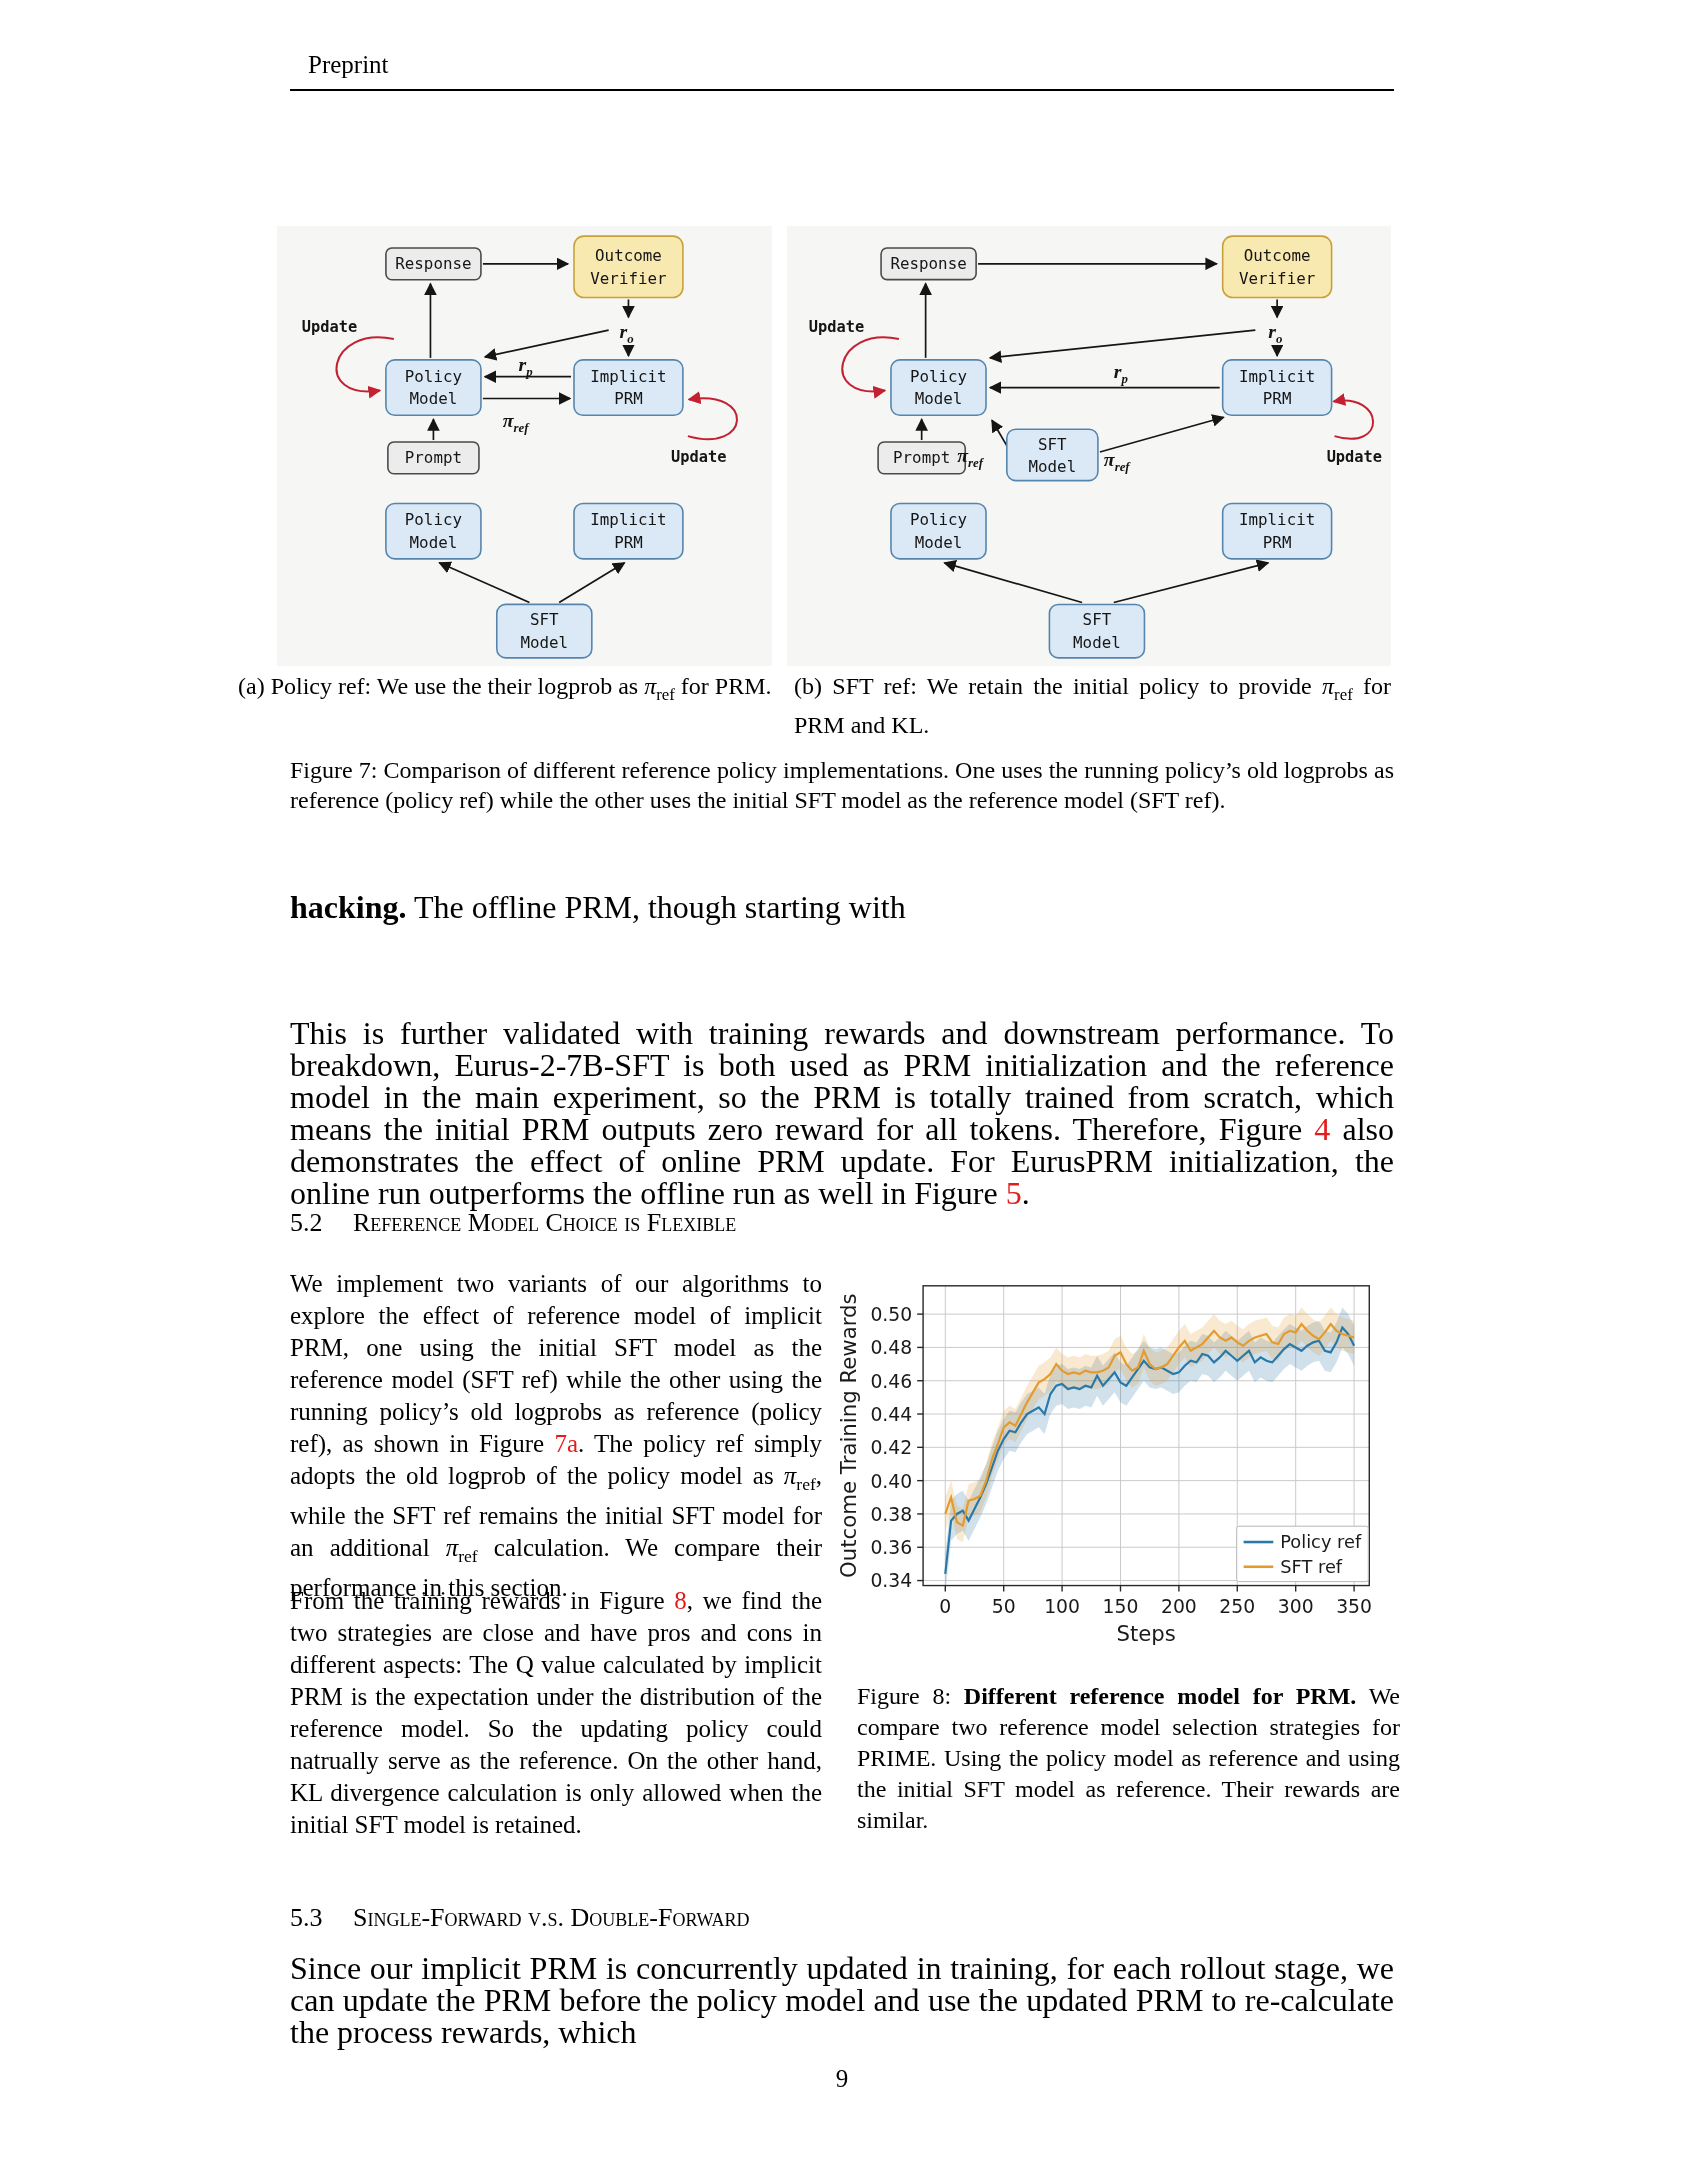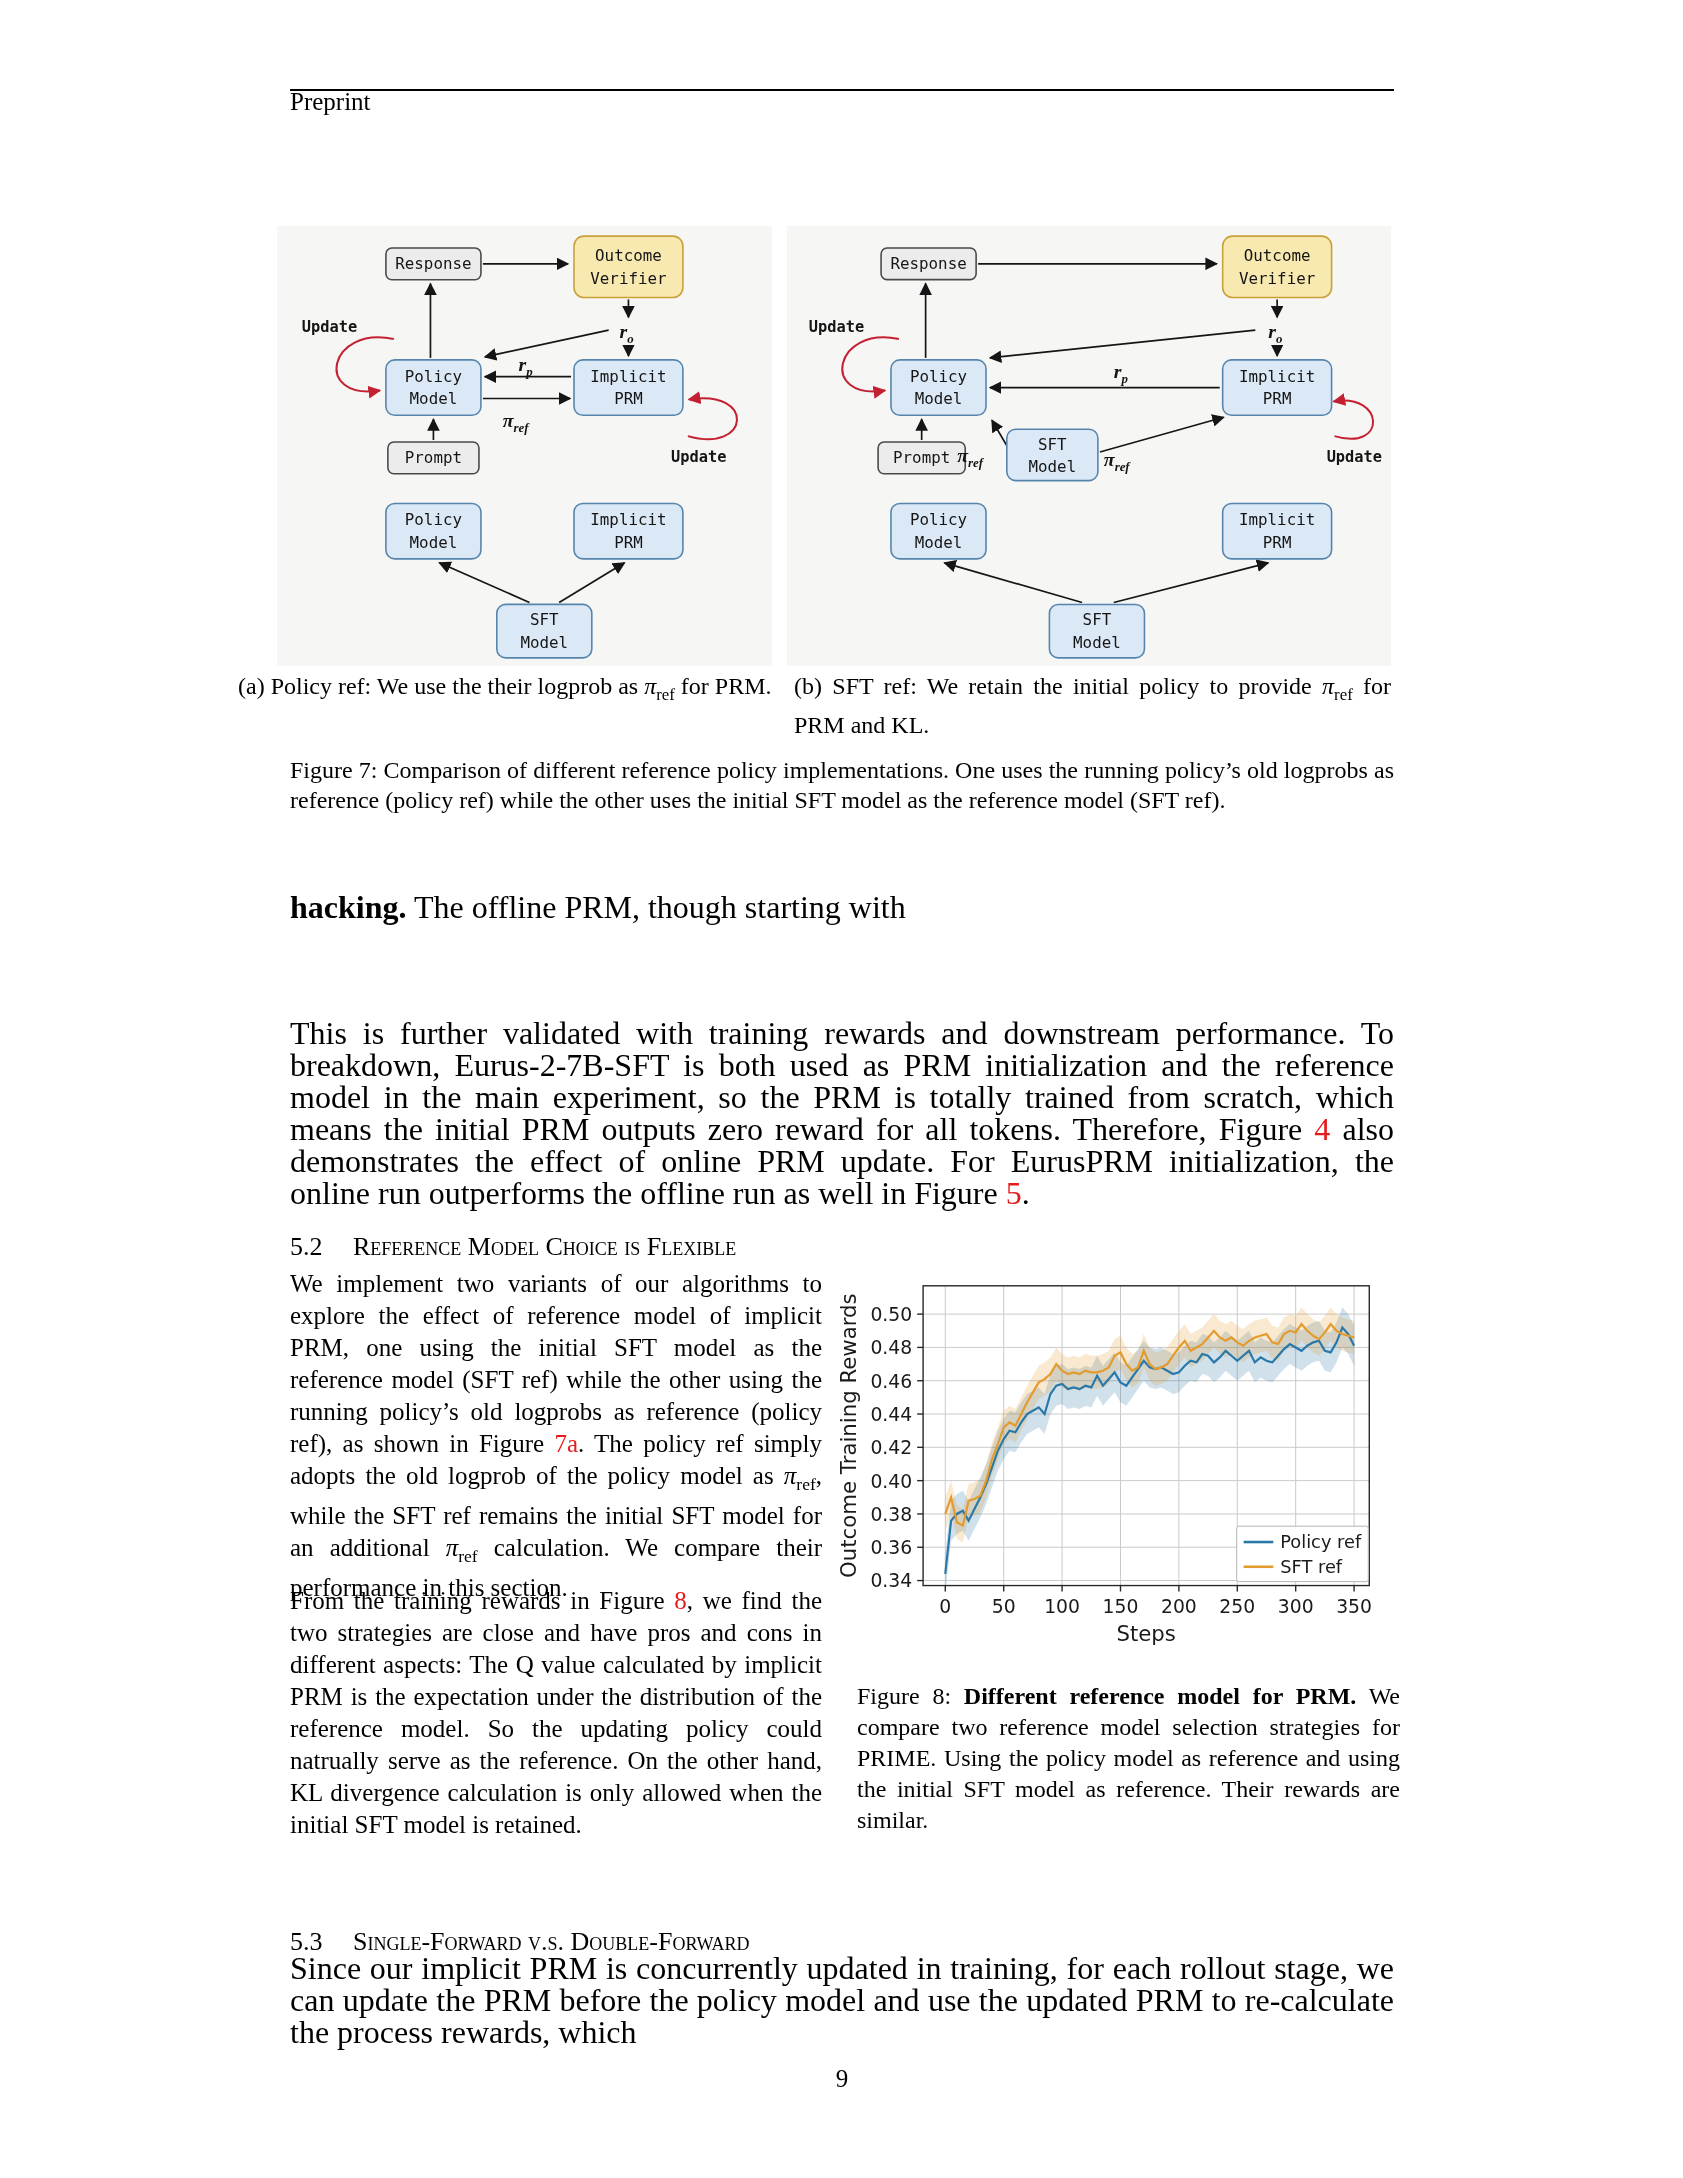--- a/index.html
+++ b/index.html
@@ -7,21 +7,21 @@
           font-family:"Liberation Serif", serif; color:#000; margin:0 auto; overflow:hidden; }
   .abs { position:absolute; }
   .rule { background:#000; height:2px; }
   .hdr { font-size:25px; }
   .para { font-size:32px; line-height:32px; text-align:justify; }
   .colpara { font-size:25px; line-height:32px; text-align:justify; }
   .cap { font-size:24px; line-height:30px; text-align:justify; }
   .fig7cap { font-size:24px; line-height:30px; text-align:justify; }
   .fig8cap { font-size:24px; line-height:31px; text-align:justify; }
   .heading { font-size:26px; white-space:nowrap; }
-  .heading .num { display:inline-block; min-width:63px;margin-top:24px; }
+  .heading .num { display:inline-block; min-width:63px; }
   .sc { font-variant:small-caps;margin-top:12px; }
   .ref { color:var(--ref_red); text-decoration:none; cursor:pointer; }
   sub { font-size:70%; }
   .pi { font-style:italic; }
   .pageno { font-size:25px; text-align:center; }
   .panel { background:var(--panel_bg); }
 
   
   .box rect { stroke-width:1.6; }
   .box.blue rect { fill:var(--box_blue_fill); stroke:var(--box_blue_border); }
@@ -39,21 +39,21 @@
   
   .tick { font:19px "DejaVu Sans", sans-serif; fill:#1a1a1a; }
   .axlbl { font:21.5px "DejaVu Sans", sans-serif; fill:#1a1a1a; }
   .leg { font:18px "DejaVu Sans", sans-serif; fill:#1a1a1a; }
 </style>
 </head>
 <body>
 
 <div class="page">
 
-  <div class="abs hdr" style="left:290px; top:51px;margin-top:37px;">Preprint</div>
+  <div class="abs hdr" style="left:308px; top:51px;">Preprint</div>
   <div class="abs rule" style="left:290px; top:89px; width:1104px;"></div>
 
   <div class="abs panel" style="left:277px; top:226px; width:495px; height:440px;">
     <svg width="495" height="440" viewBox="0 0 500 444">
       <defs>
         <marker id="arwA" viewBox="0 0 10 10" refX="9" refY="5" markerWidth="7.5" markerHeight="7.5" orient="auto-start-reverse">
           <path class="mk-black" d="M0,0 L10,5 L0,10 z"></path>
         </marker>
         <marker id="redA" viewBox="0 0 10 10" refX="9" refY="5" markerWidth="6.5" markerHeight="6.5" orient="auto-start-reverse">
           <path class="mk-red" d="M0,0 L10,5 L0,10 z"></path>

